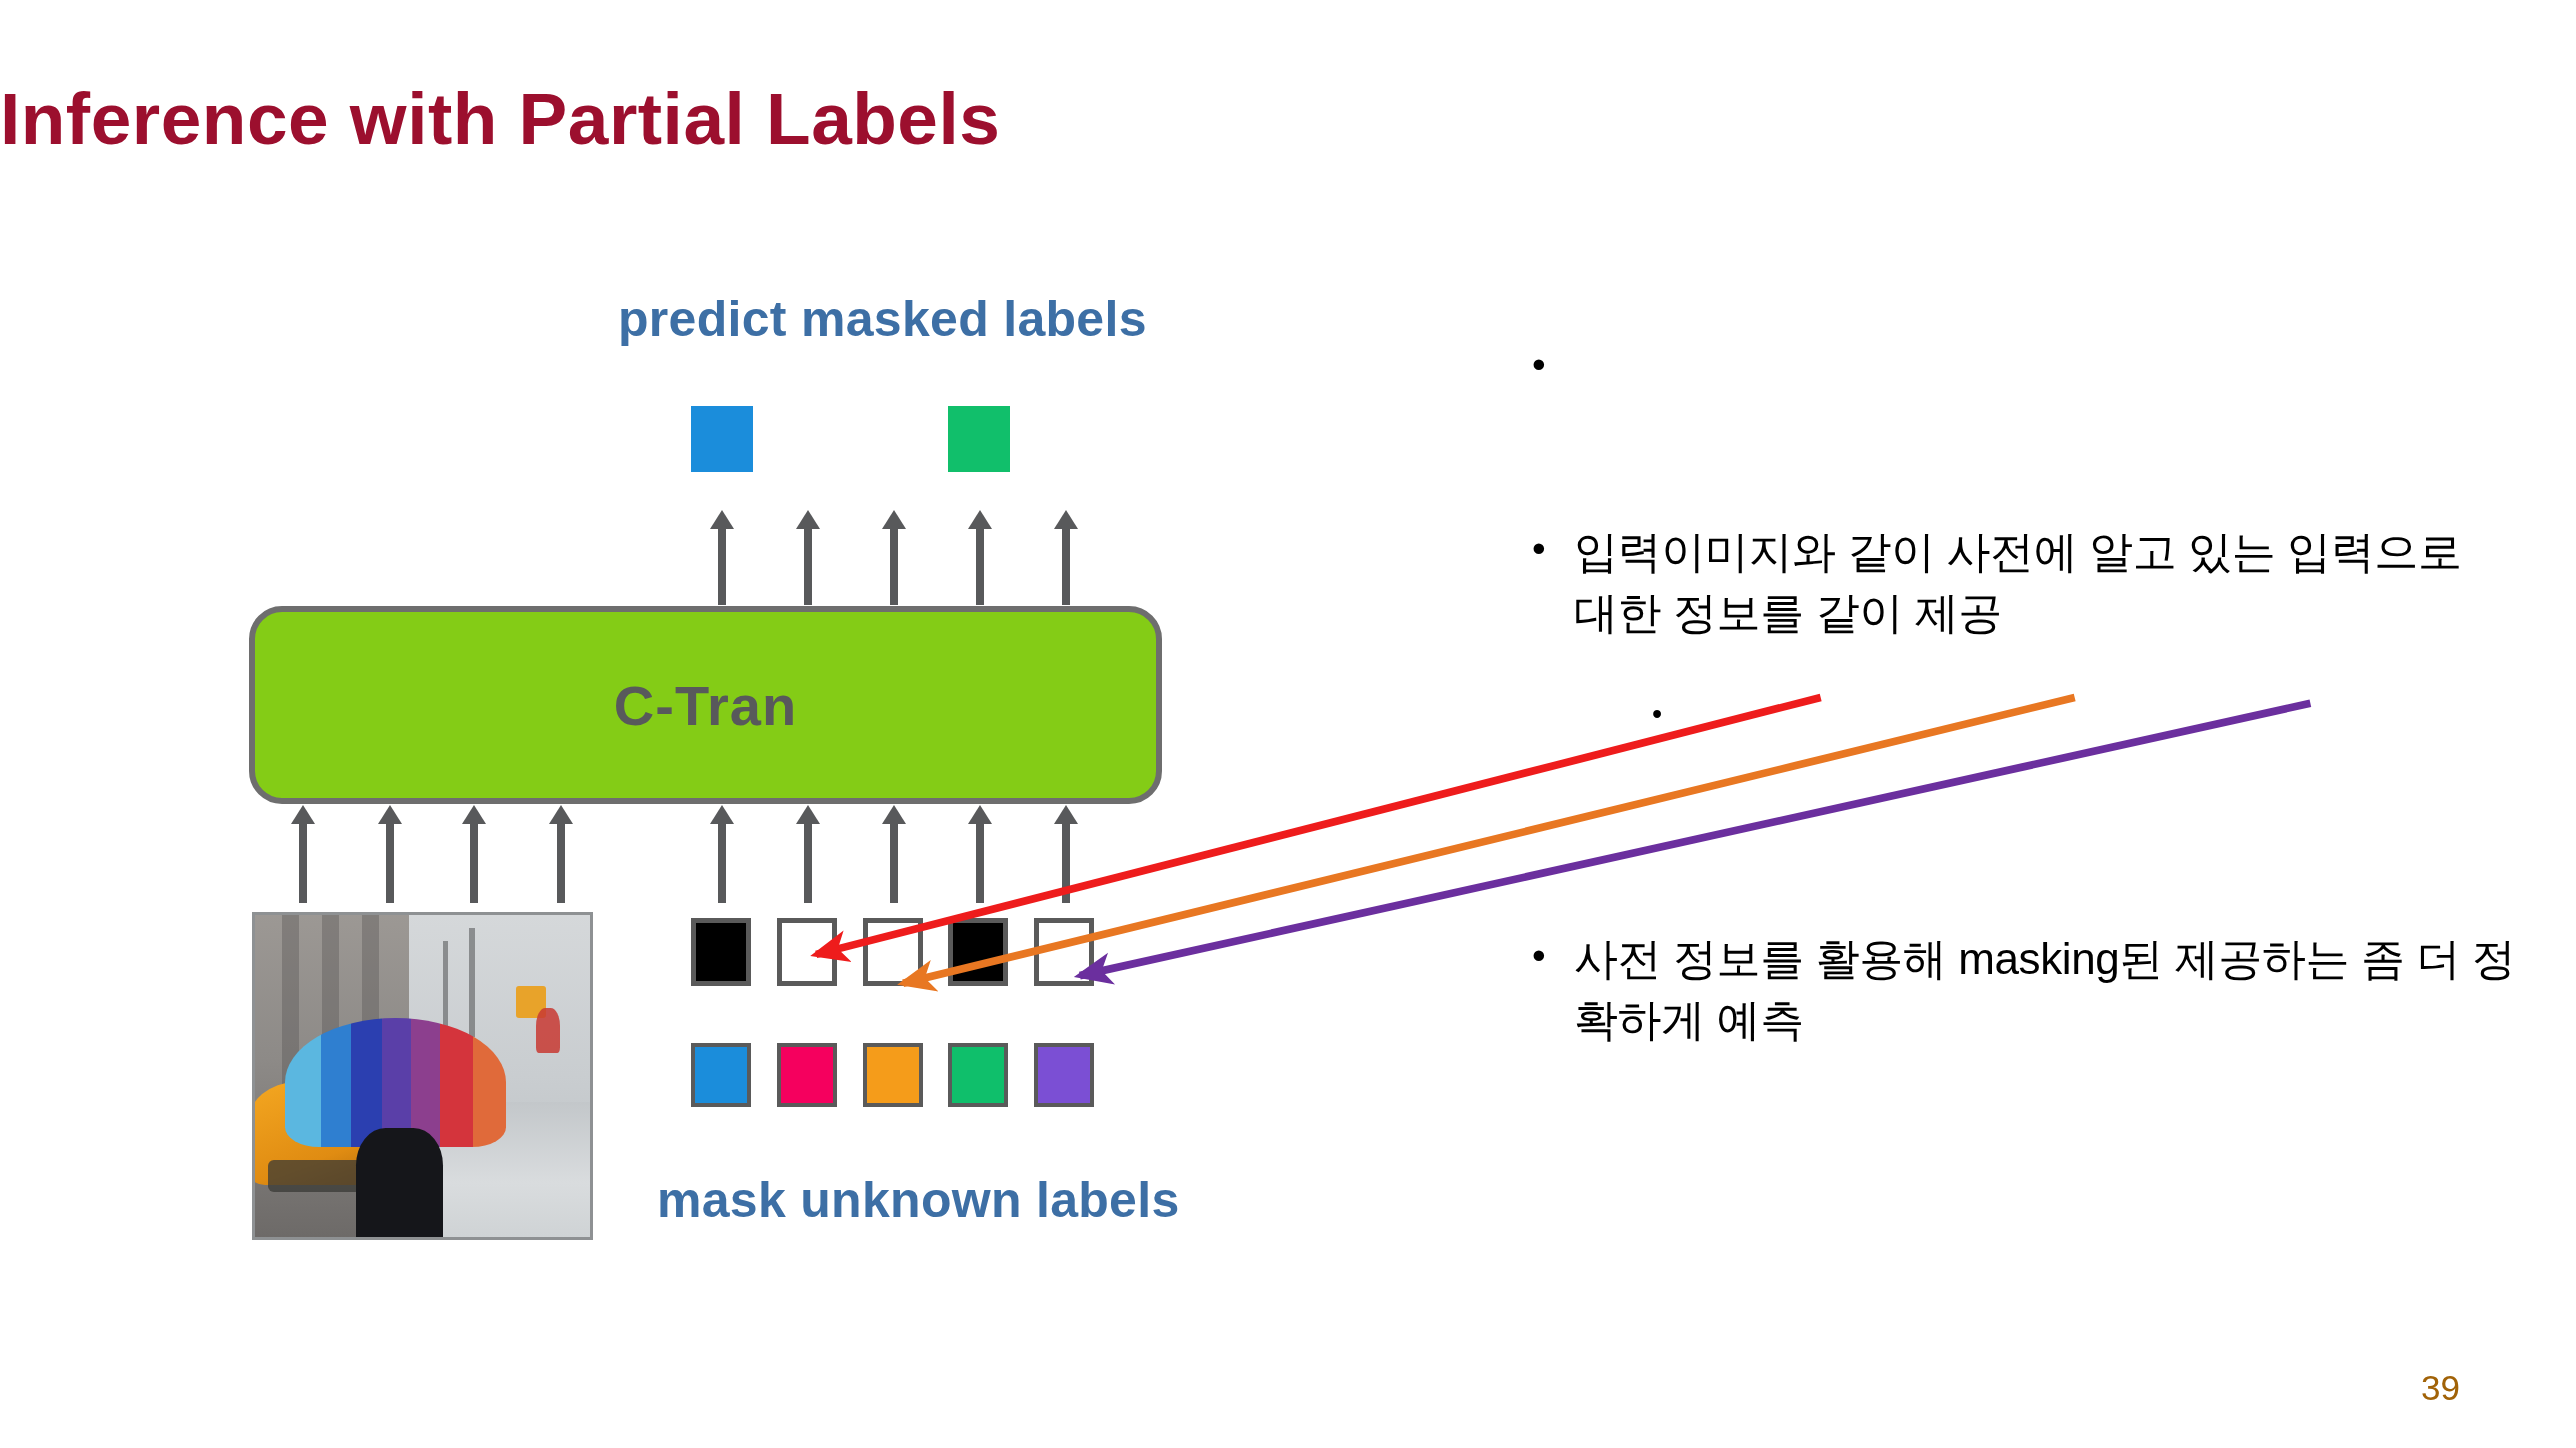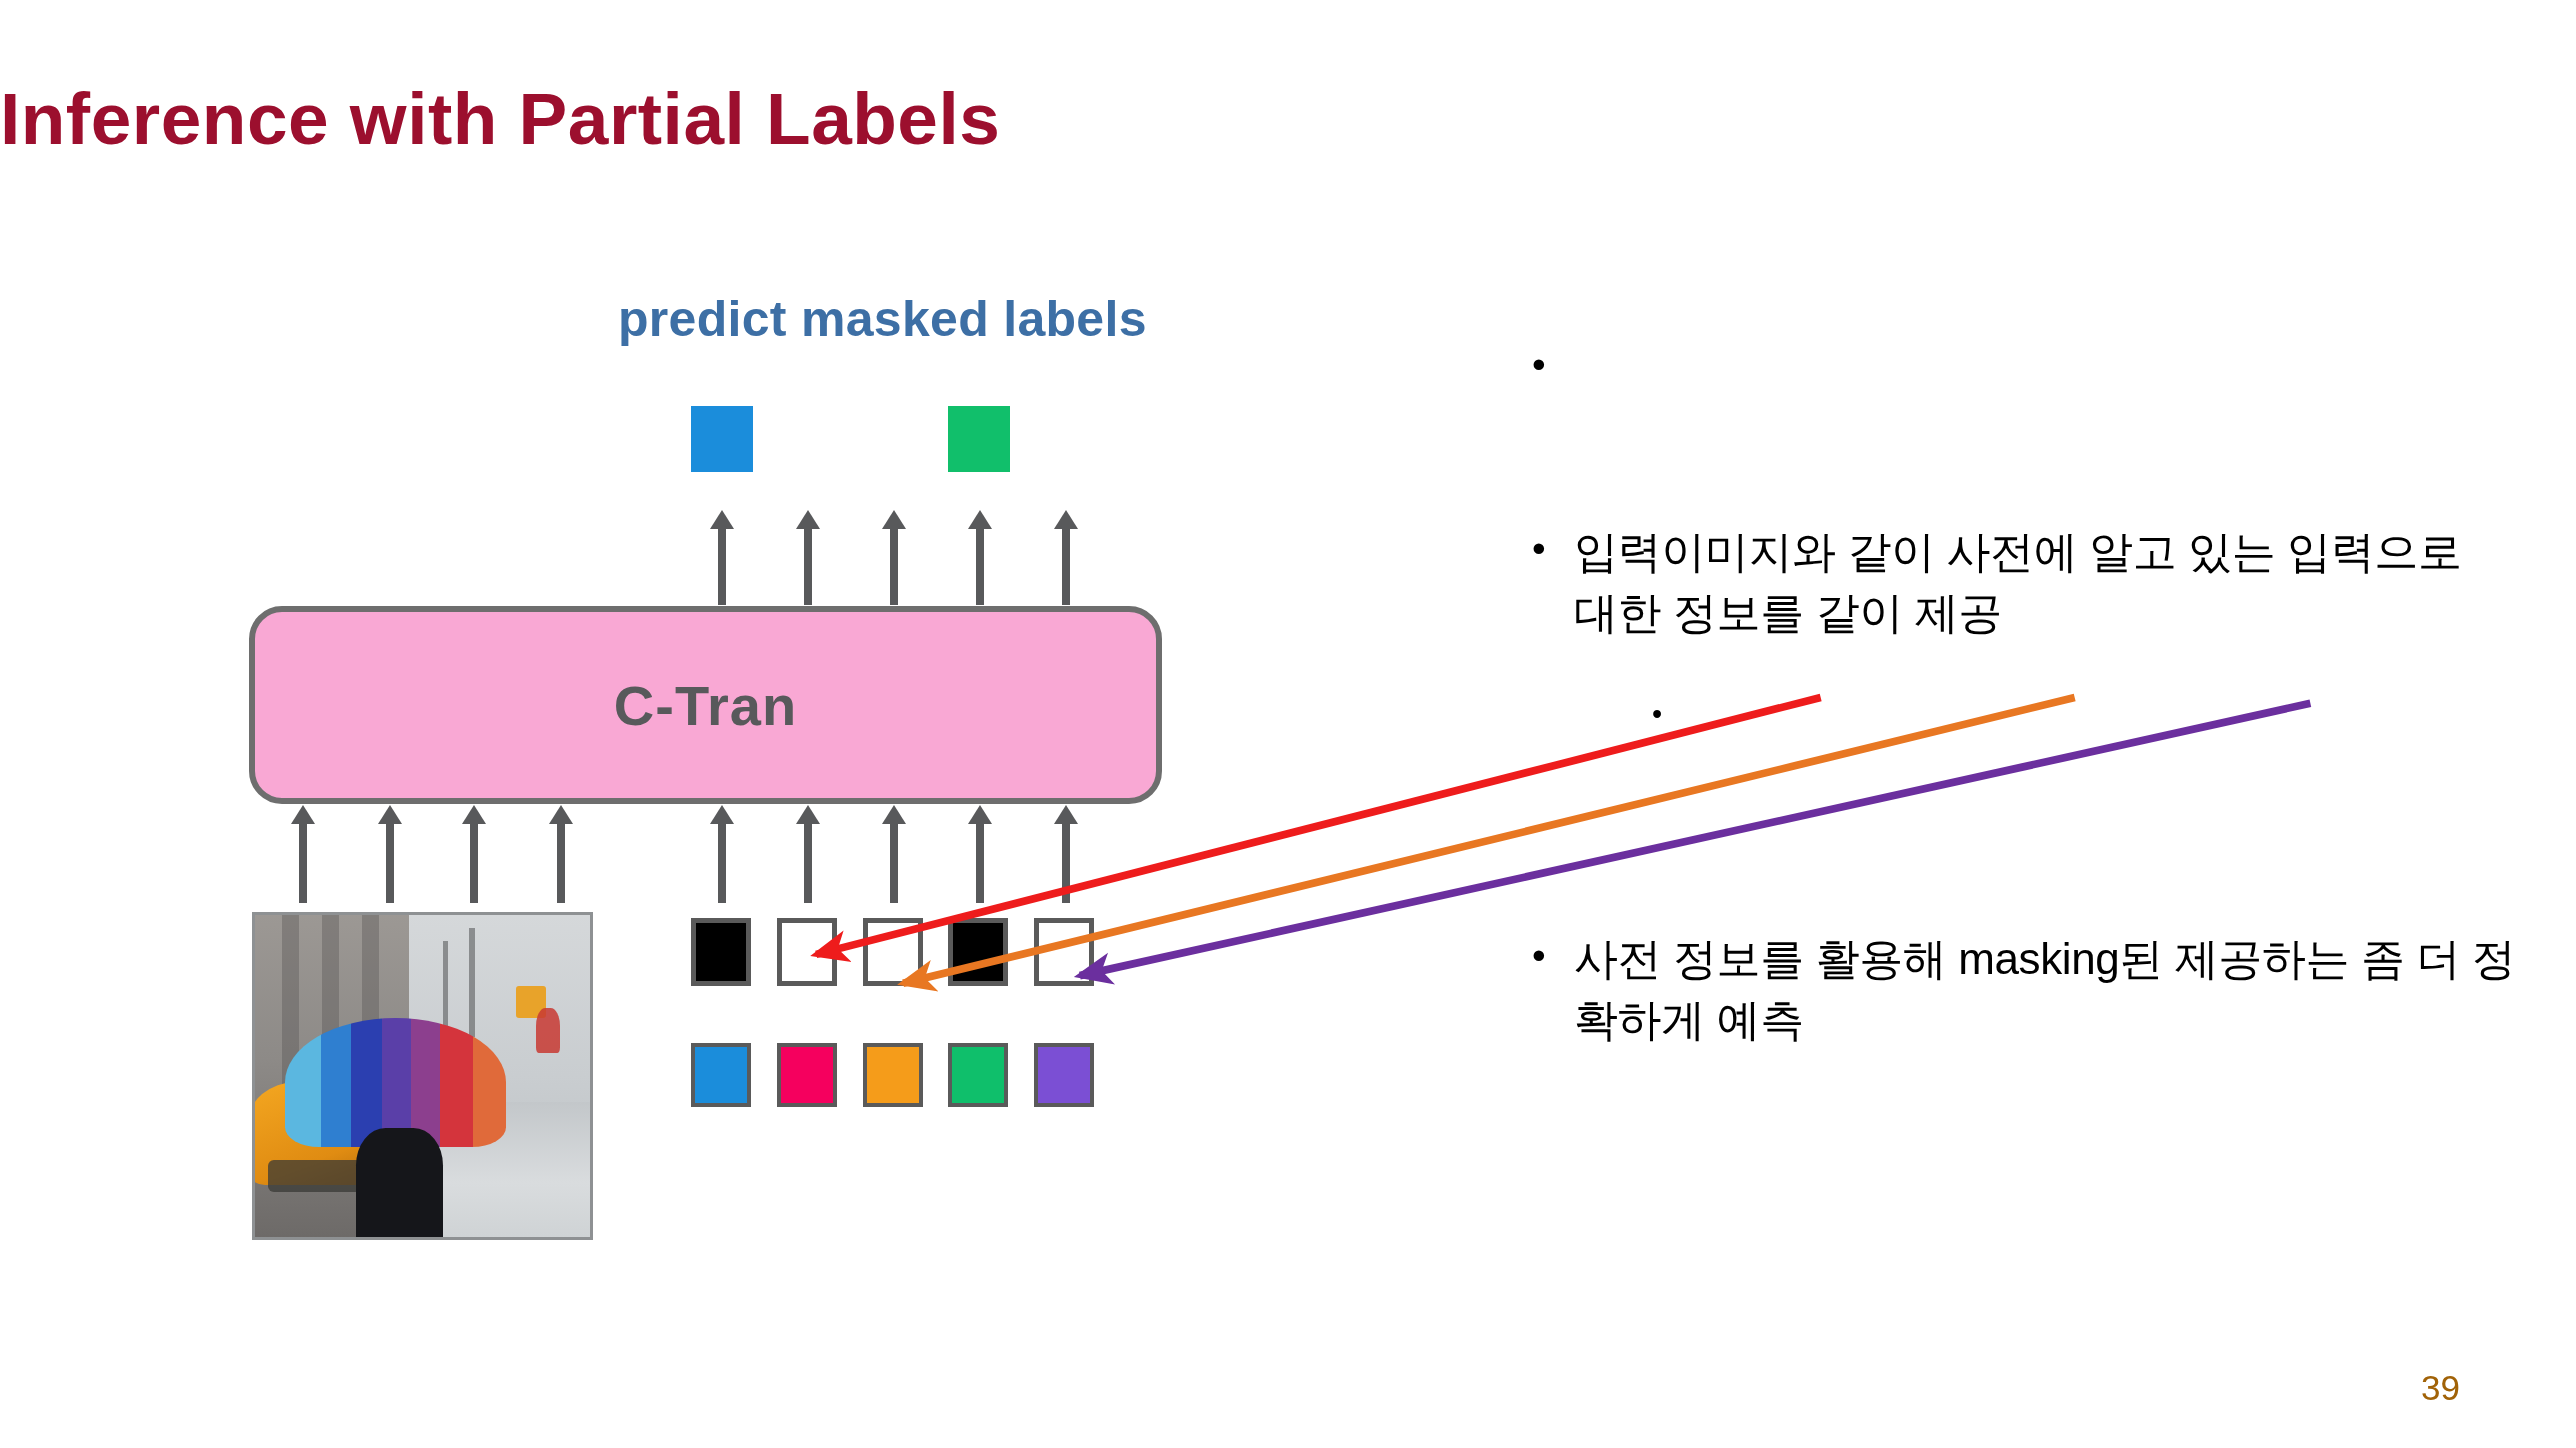--- a/index.html
+++ b/index.html
@@ -59,21 +59,21 @@
   #pred-chip-blue  { left: 691px; top: 406px; background: #1b8ddb; }
   #pred-chip-green { left: 948px; top: 406px; background: #11bf6b; }
 
   
   #ctran-box {
     position: absolute;
     left: 249px;
     top: 606px;
     width: 913px;
     height: 198px;
-    background: #f9a8d4;
+    background: #84cc16;
     border: 6.8px solid #6e6e6e;
     border-radius: 33px;
     box-sizing: border-box;
   }
   #ctran-label {
     position: absolute;
     left: 0;
     top: 0;
     width: 100%;
     height: 100%;
@@ -279,20 +279,21 @@
   <div class="mask-box" style="left:863px;  top:918px;"></div>
   <div class="mask-box known" style="left:948px;  top:918px;"></div>
   <div class="mask-box" style="left:1034px; top:918px;"></div>
 
   <div class="class-box" style="left:691px;  top:1043px; background:#1b8ddb;"></div>
   <div class="class-box" style="left:777px;  top:1043px; background:#f5005e;"></div>
   <div class="class-box" style="left:863px;  top:1043px; background:#f59c1a;"></div>
   <div class="class-box" style="left:948px;  top:1043px; background:#0fbf6b;"></div>
   <div class="class-box" style="left:1034px; top:1043px; background:#7b4fd4;"></div>
 
+  <div class="fig-caption" id="caption-bottom">mask unknown labels</div>
 </div>
 
 <svg id="annotation-layer" viewBox="0 0 2667 1500" width="2576" height="1449">
   <defs>
     <marker id="head-red" markerWidth="5" markerHeight="5" refX="4.2" refY="2.5" orient="auto">
       <path d="M5,2.5 L0,0.4 L1.3,2.5 L0,4.6 Z" fill="#ee1c1c"></path>
     </marker>
     <marker id="head-orange" markerWidth="5" markerHeight="5" refX="4.2" refY="2.5" orient="auto">
       <path d="M5,2.5 L0,0.4 L1.3,2.5 L0,4.6 Z" fill="#e87722"></path>
     </marker>

